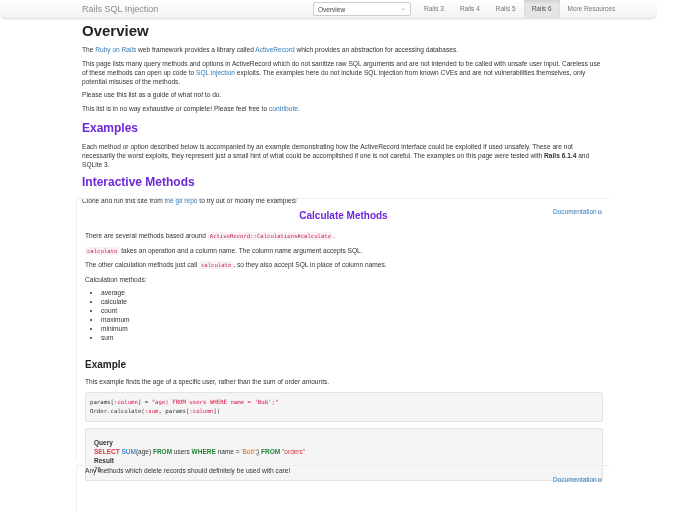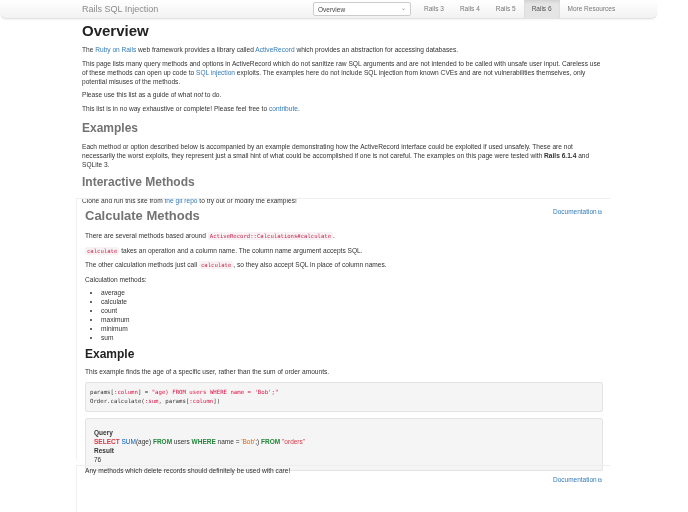--- a/index.html
+++ b/index.html
@@ -20,37 +20,37 @@
     background: #fff; border: 1px solid #ccc; border-radius: 2px;
     font-size: 6.5px; color: #444; padding: 2px 4px; line-height: 9px;
   }
   .select .chev { position: absolute; right: 4px; top: 1px; font-size: 6px; color: #888; }
   .nav-tabs { position: absolute; left: 416px; top: 0; height: 19px; display: flex; }
   .nav-tab { padding: 0 8px; height: 18px; line-height: 18px; font-size: 6.5px; color: #777; }
   .nav-tab.active { background: #e5e5e5; color: #555; box-shadow: inset 0 2px 3px rgba(0,0,0,0.08); }
 
   .content { position: absolute; left: 82px; top: 22px; width: 520px; }
   h1 { font-size: 15px; font-weight: bold; color: #222; line-height: 18px; margin-bottom: 5px; }
-  h2 { font-size: 12px; font-weight: bold; color: #737373; line-height: 14px; }
+  h2 { font-size: 12px; font-weight: bold; color: #6d28d9; line-height: 14px; }
   p { margin-bottom: 4.5px; font-size: 6.6px; line-height: 9px; }
   b { font-weight: bold; }
   em { font-style: italic; }
 
   .panel { position: absolute; left: 76px; width: 534px; border-top: 1px solid #eee; border-left: 1px solid #f0f0f0; }
   .panel-inner { padding: 0 8px; }
   .doc-link { position: absolute; right: 8px; font-size: 6.5px; color: #337ab7; }
   .doc-link .ext { font-size: 6px; margin-left: 1px; }
-  .panel h2 { margin-top: 10px; font-size: 13px; }
+  .panel h2 { margin-top: 10px; font-size: 10px; text-align: center; }
   code.inline {
     font-family: "DejaVu Sans Mono", monospace; font-size: 5.6px; color: #c7254e;
     background: #f9f2f4; padding: 1px 2px; border-radius: 2px;
   }
   ul { margin-left: 16px; margin-bottom: 3px; }
   li { font-size: 6.6px; line-height: 9px; list-style: disc; }
-  h3 { font-size: 12px; font-weight: bold; color: #222; margin: 4px 0 4px; }
+  h3 { font-size: 10px; font-weight: bold; color: #222; margin: 16px 0 4px; }
 
   .codebox {
     background: #f5f5f5; border: 1px solid #e3e3e3; border-radius: 2px;
     font-family: "DejaVu Sans Mono", monospace; font-size: 5.7px; line-height: 9px;
     padding: 5px 4px; width: 518px; color: #333;
   }
   .sym { color: #d14; }
   .str { color: #d14; }
   .resultbox {
     background: #f5f5f5; border: 1px solid #e3e3e3; border-radius: 2px;

